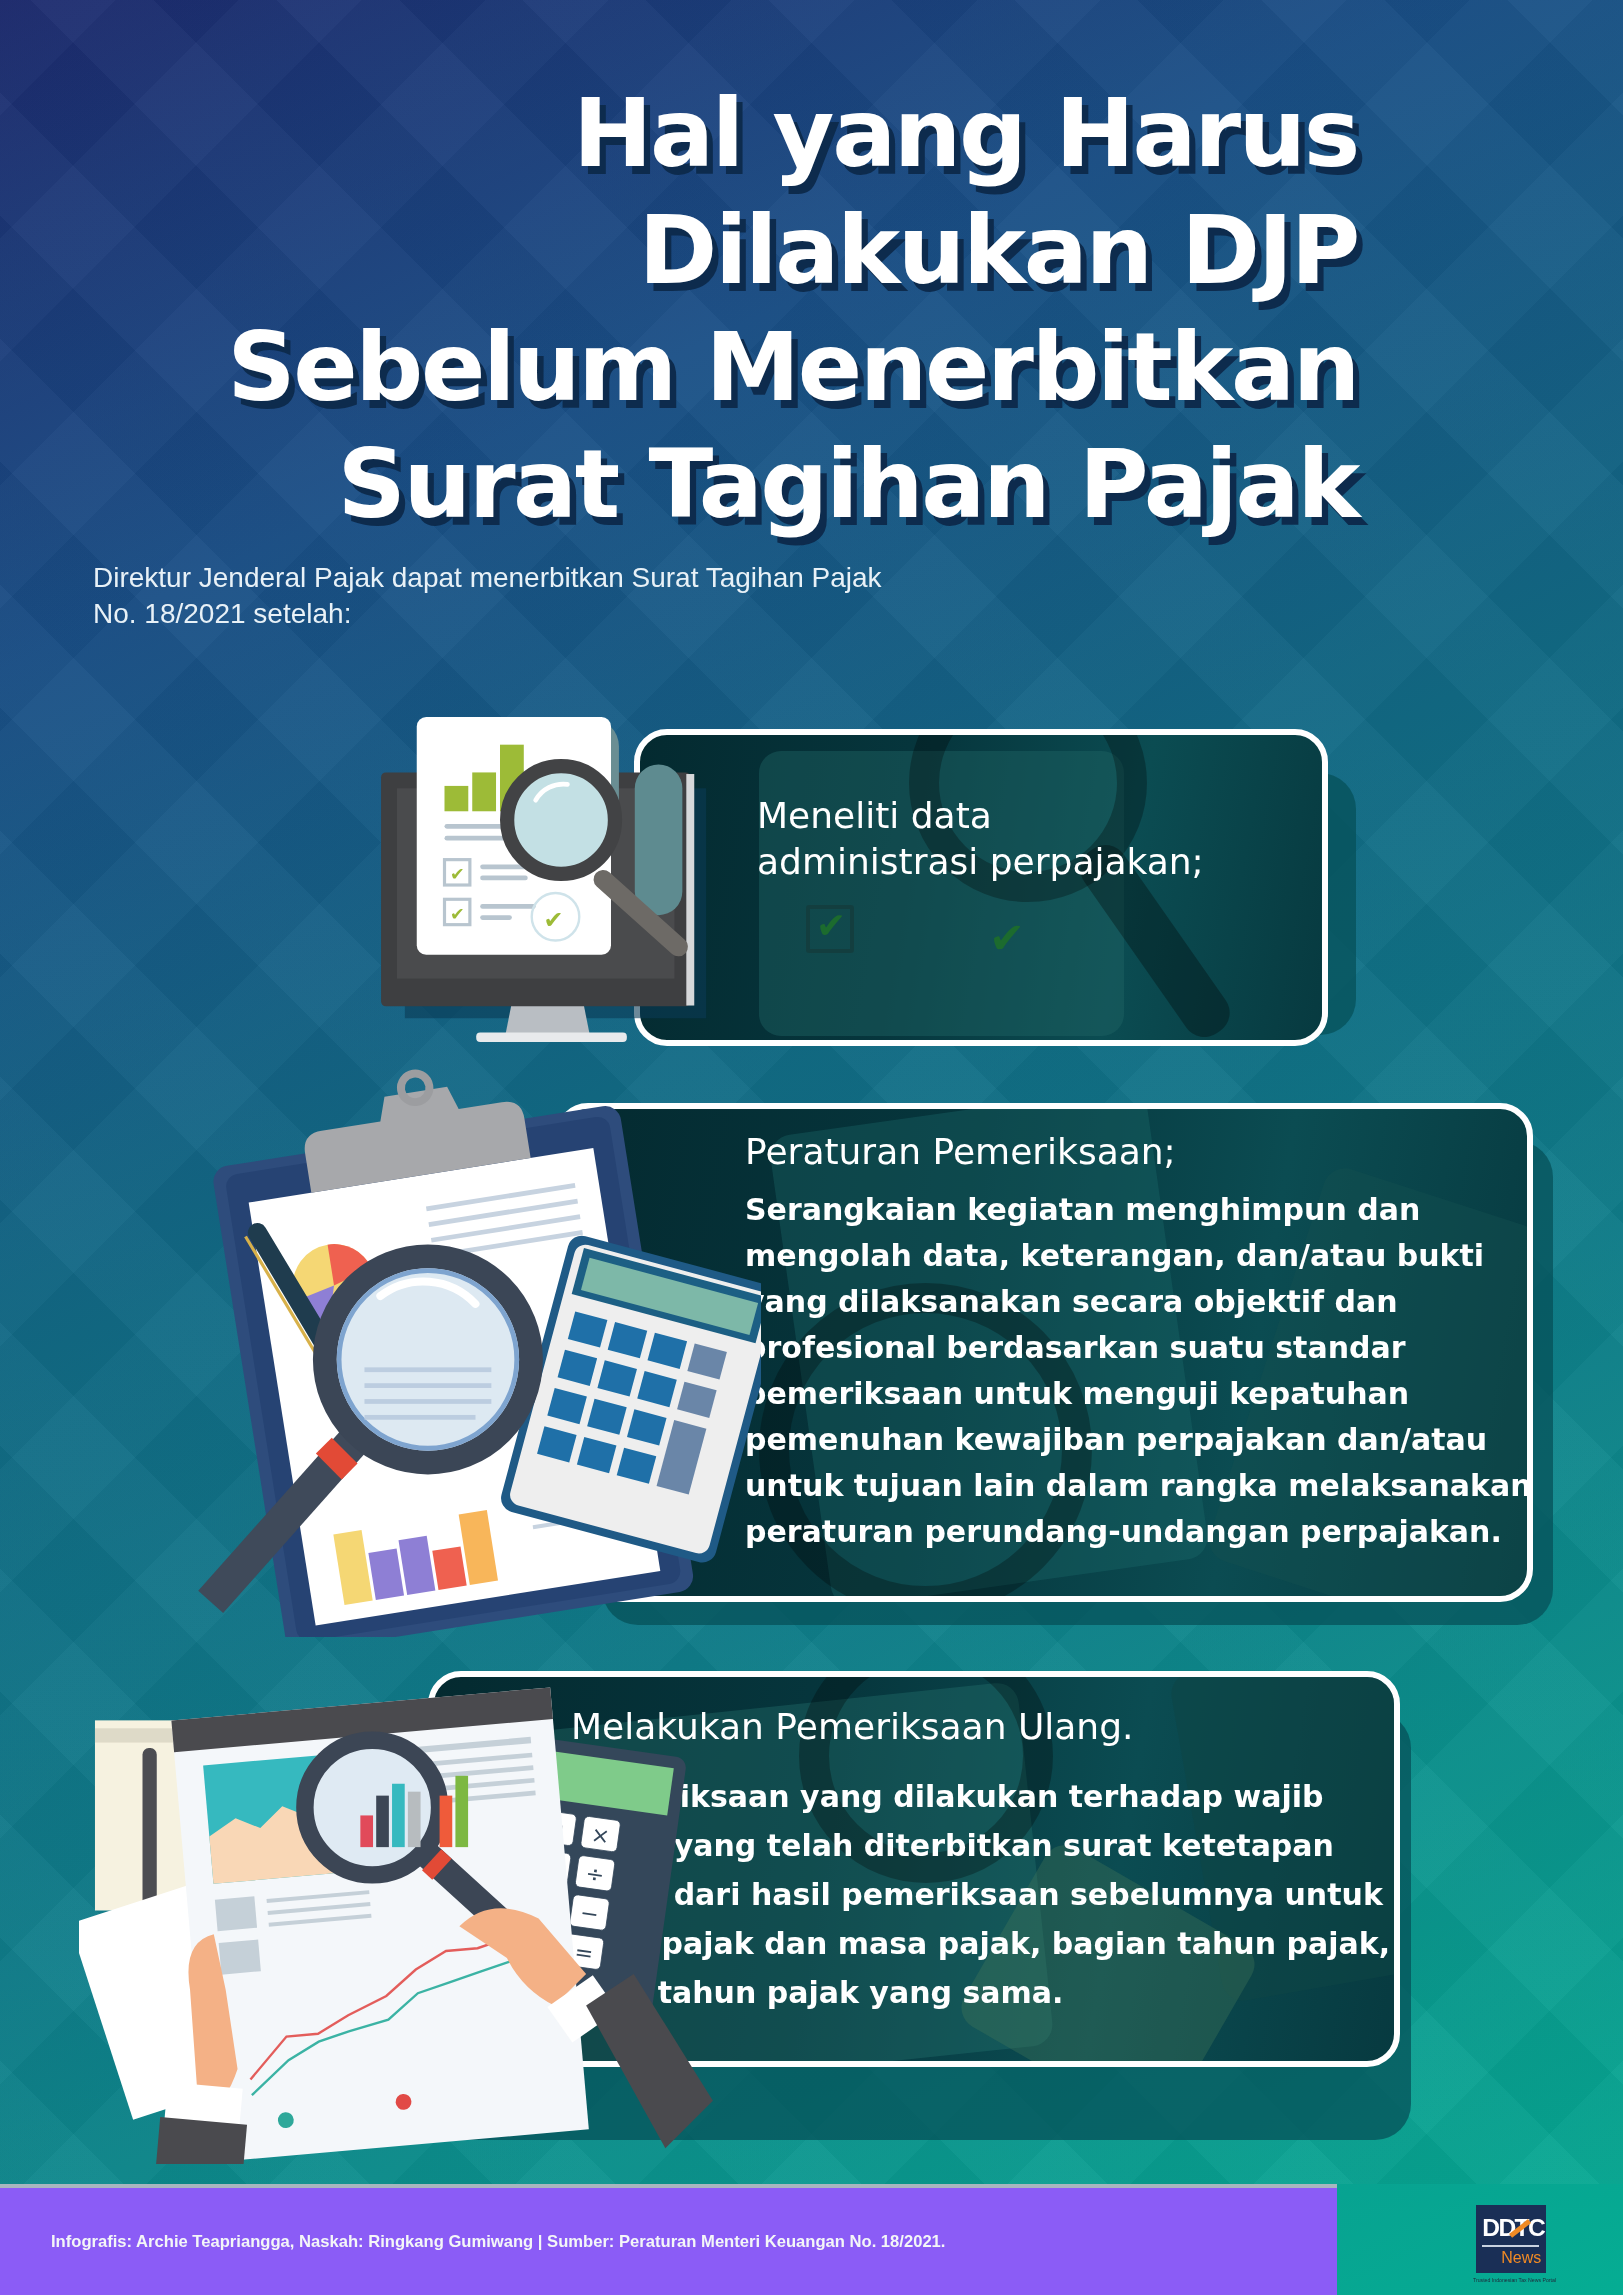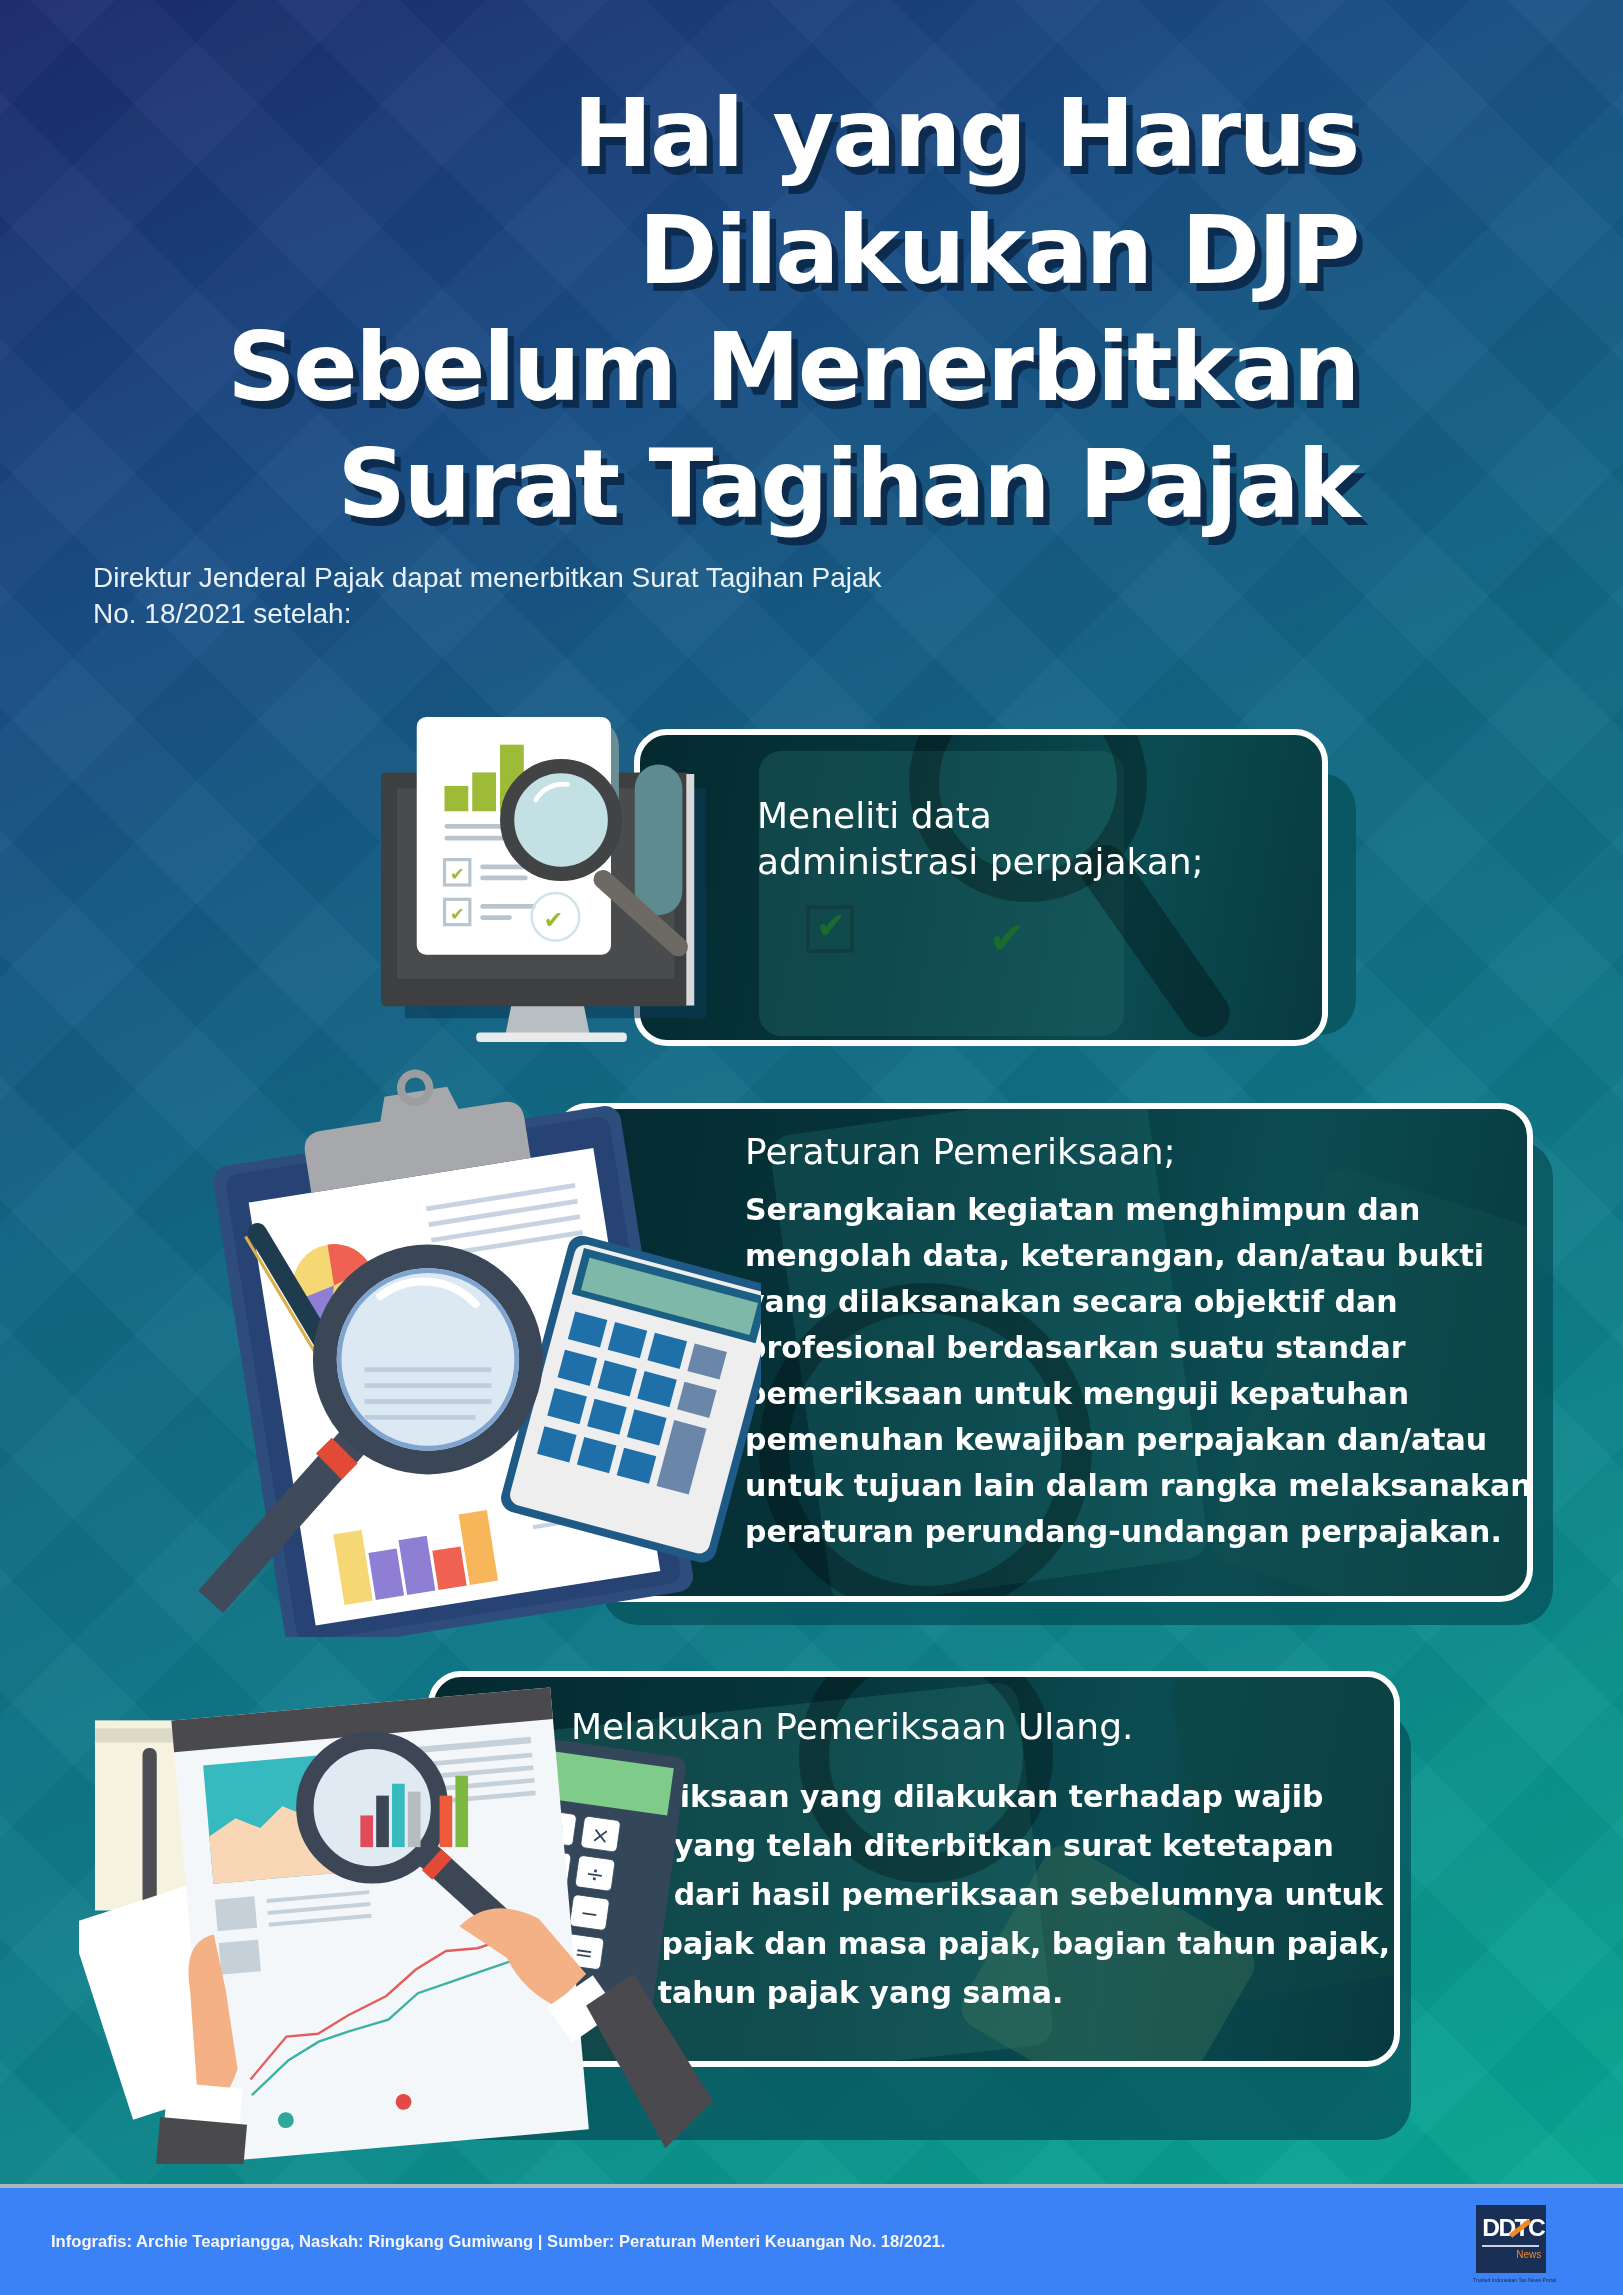--- a/index.html
+++ b/index.html
@@ -59,41 +59,41 @@
     font-family: "DejaVu Sans", sans-serif;
     font-weight: bold; font-size: 30px; line-height: 46px;
   }
   .card-body span, .card-heading span { display: block; white-space: nowrap; }
 
   
   .illus { position: absolute; }
 
   
   .footer {
-    position: absolute; left: 0; top: 2184px; width: 1623px; height: 112px;
-    background: #3b82f6; border-top: 4.8px solid #a8b6bf;
+    position: absolute; left: 0; top: 2184px; width: 1337px; height: 112px;
+    background: #8b5cf6; border-top: 4.8px solid #a8b6bf;
   }
   .footer-credit {
     position: absolute; left: 51px; top: 44px;
     font-family: "Liberation Sans", sans-serif;
     font-size: 16.6px; color: #f4f6f8; white-space: nowrap; font-weight: bold;
   }
   .logo {
     position: absolute; left: 1476px; top: 17.4px; width: 70px; height: 68px;
     background: #1a2f56;
   }
   .logo-mark {
     position: absolute; left: 6.3px; top: 9.5px;
     font-family: "Liberation Sans", sans-serif; font-weight: bold;
     font-size: 24.6px; letter-spacing: -1.6px; color: #fff; line-height: 25px;
   }
   .logo-line { position: absolute; left: 6.3px; top: 40px; width: 57px; height: 1.6px; background: #c9d3e0; }
   .logo-sub {
     position: absolute; right: 4.8px; top: 44px;
-    font-family: "Liberation Sans", sans-serif; font-size: 10px; color: #f08a24;
+    font-family: "Liberation Sans", sans-serif; font-size: 16px; color: #f08a24;
   }
   .logo-slash { position: absolute; left: 32px; top: 20.6px; width: 24px; height: 4.8px; background: #f08a24; transform: rotate(-38deg); }
   .logo-tagline {
     position: absolute; left: 1473px; top: 89px; width: 76px;
     font-family: "Liberation Sans", sans-serif; font-size: 5.2px; color: #1e2a3a; white-space: nowrap; text-align: center;
   }
 </style>
 </head>
 <body>
 

